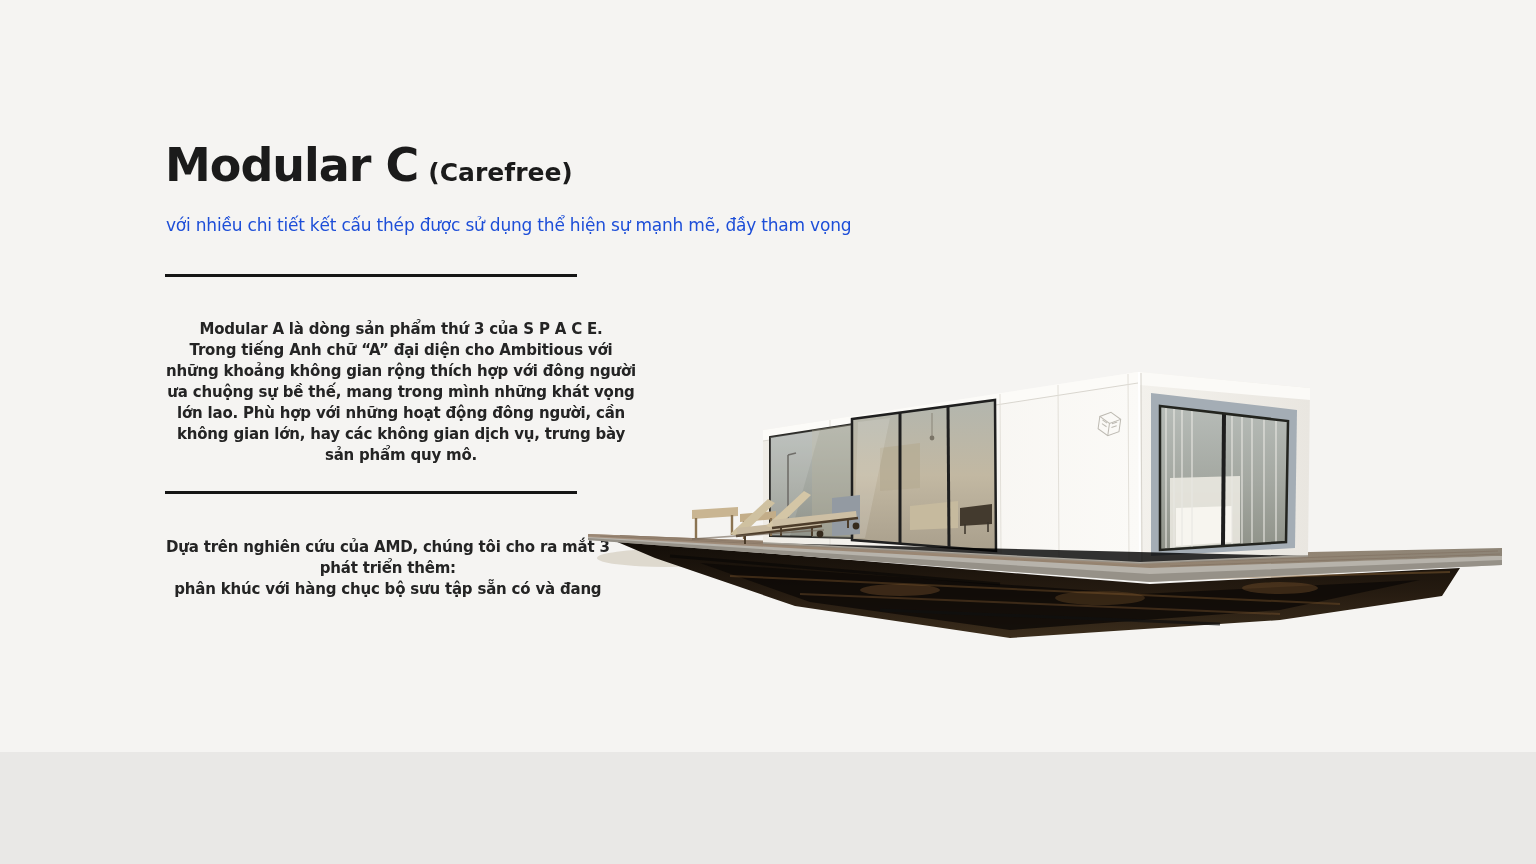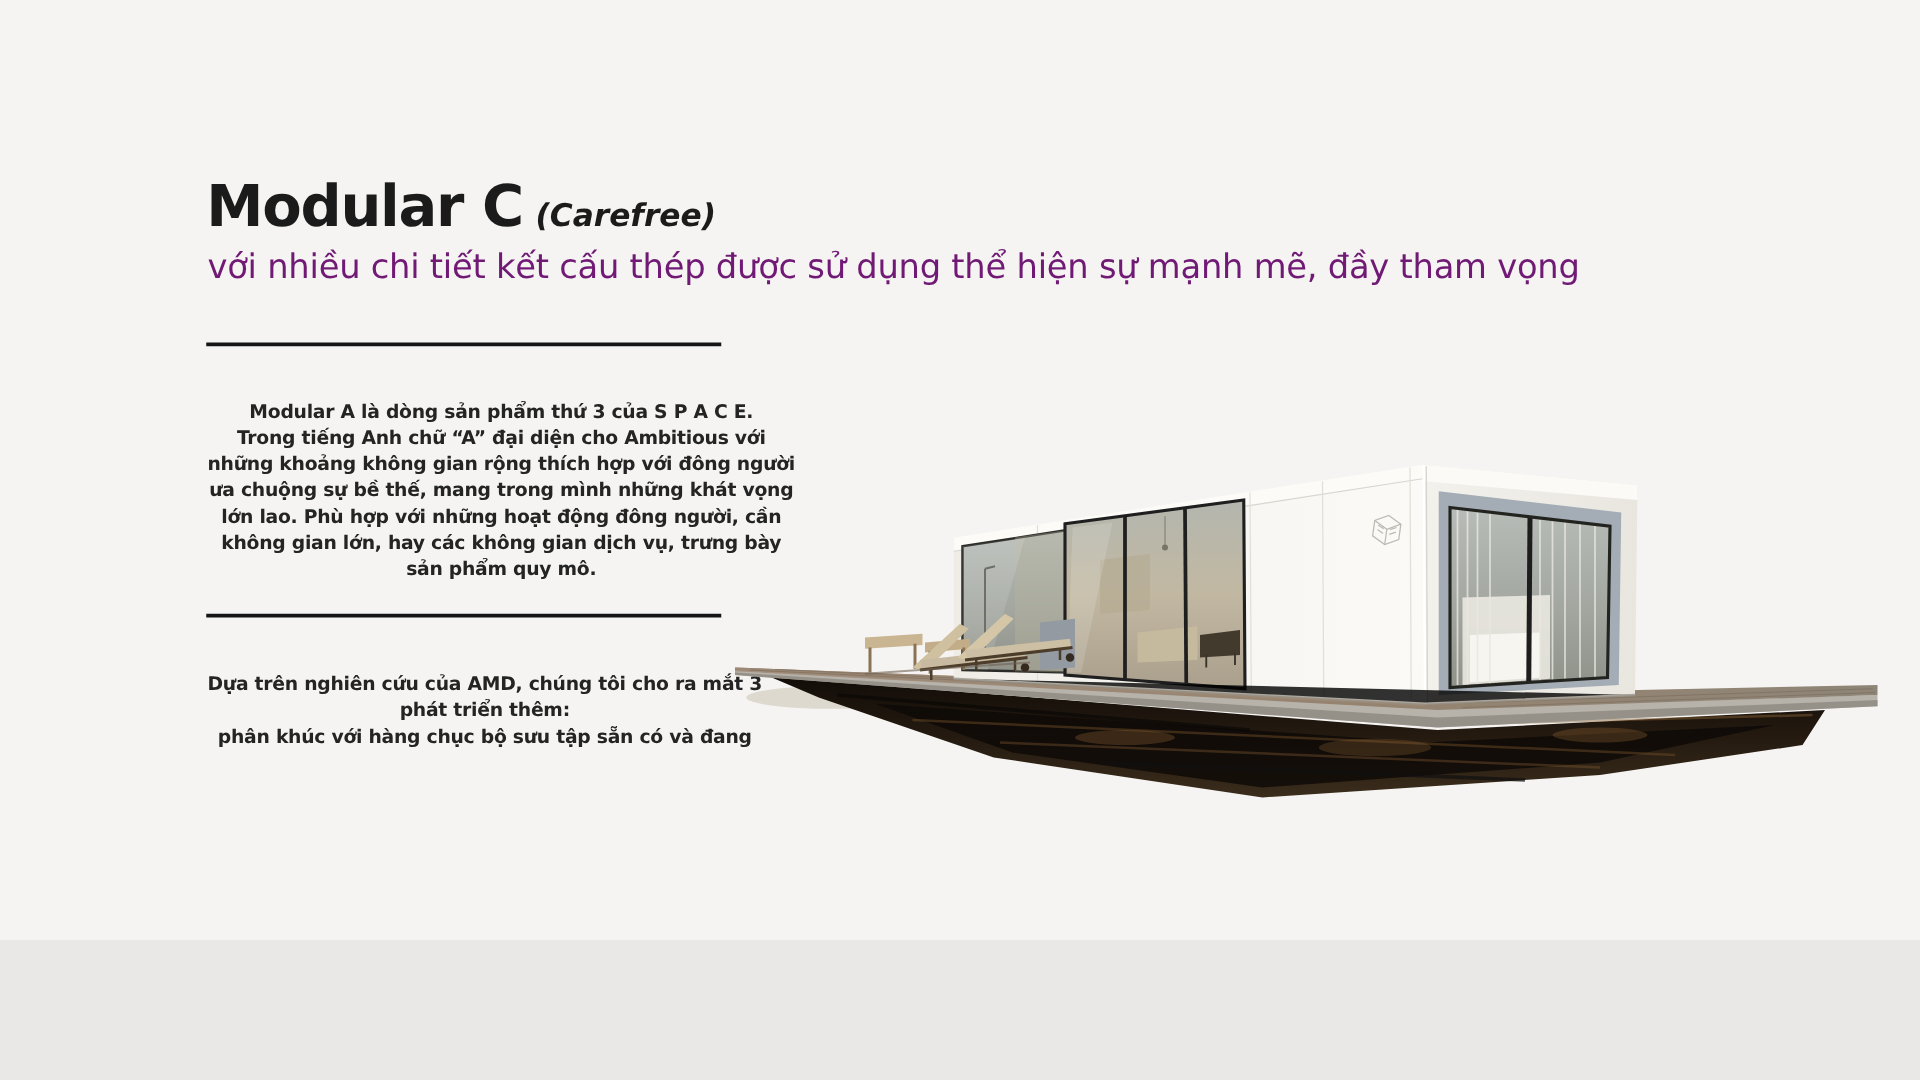--- a/index.html
+++ b/index.html
@@ -15,25 +15,25 @@
   
   .title-row{
     position:absolute;left:165px;top:138px;
     display:flex;align-items:baseline;gap:10px;
     white-space:nowrap;
   }
   .title-main{
     font-size:46px;font-weight:bold;letter-spacing:-1px;color:#1b1b1b;
   }
   .title-suffix{
-    font-size:25px;font-weight:bold;color:#1b1b1b;font-style:italic;
+    font-size:25px;font-weight:bold;color:#1b1b1b;
   }
   .subtitle{
-    position:absolute;left:166px;top:198px;
-    font-size:27px;font-weight:500;color:#701a75;
+    position:absolute;left:166px;top:215px;
+    font-size:17px;font-weight:500;color:#1d4ed8;
     white-space:nowrap;letter-spacing:-0.2px;
   }
   .divider{
     position:absolute;left:165px;width:412px;height:3px;background:#151515;
   }
   .divider-1{top:274px;}
   .divider-2{top:491px;}
   .body-par{
     position:absolute;left:166px;
     font-size:15px;font-weight:bold;color:#242424;

